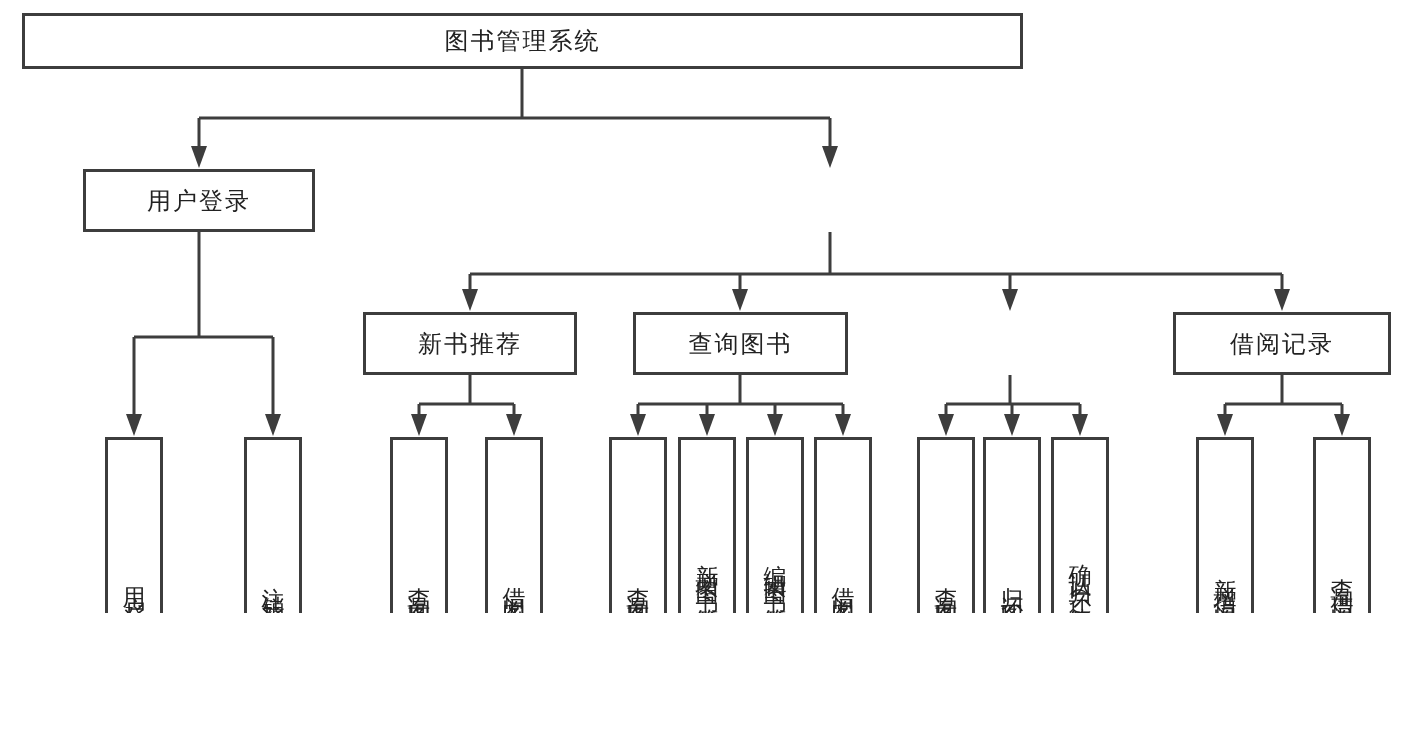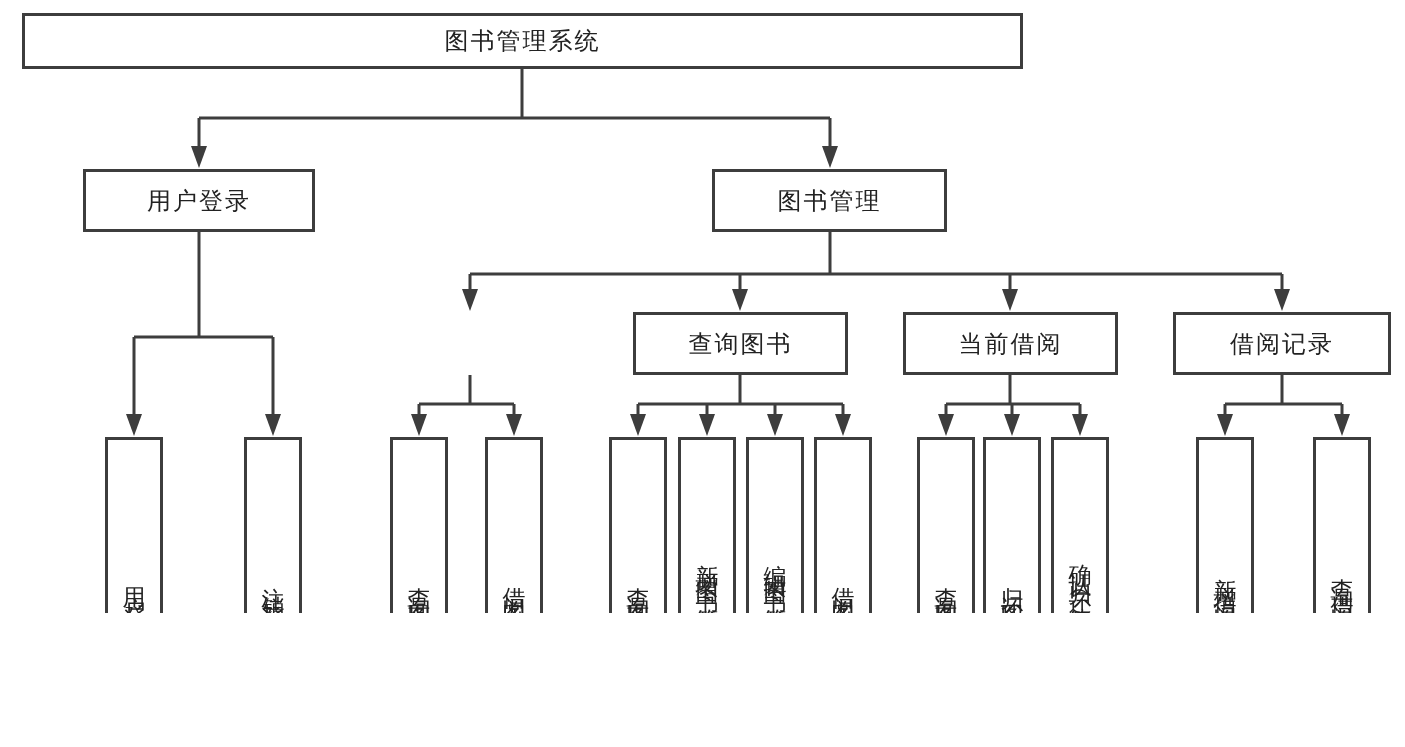--- a/index.html
+++ b/index.html
@@ -110,29 +110,26 @@
     </g>
   </svg>
 
   <div class="node" style="left:22px; top:13px; width:1001px; height:56px">
     <span class="hlabel">图书管理系统</span>
   </div>
 
   <div class="node" style="left:83px; top:169px; width:232px; height:63px">
     <span class="hlabel">用户登录</span>
   </div>
-  <div class="node" style="left:712px; top:169px; width:235px; height:63px">
-    <span class="hlabel">图书管理</span>
+
+  <div class="node l3" style="left:363px; width:214px">
+    <span class="hlabel">新书推荐</span>
   </div>
-
   <div class="node l3" style="left:633px; width:215px">
     <span class="hlabel">查询图书</span>
-  </div>
-  <div class="node l3" style="left:903px; width:215px">
-    <span class="hlabel">当前借阅</span>
   </div>
   <div class="node l3" style="left:1173px; width:218px">
     <span class="hlabel">借阅记录</span>
   </div>
 
   <div class="node leaf" style="left:105px">
     <span class="vtext">用户登录</span>
   </div>
   <div class="node leaf" style="left:244px">
     <span class="vtext">注销登录</span>

